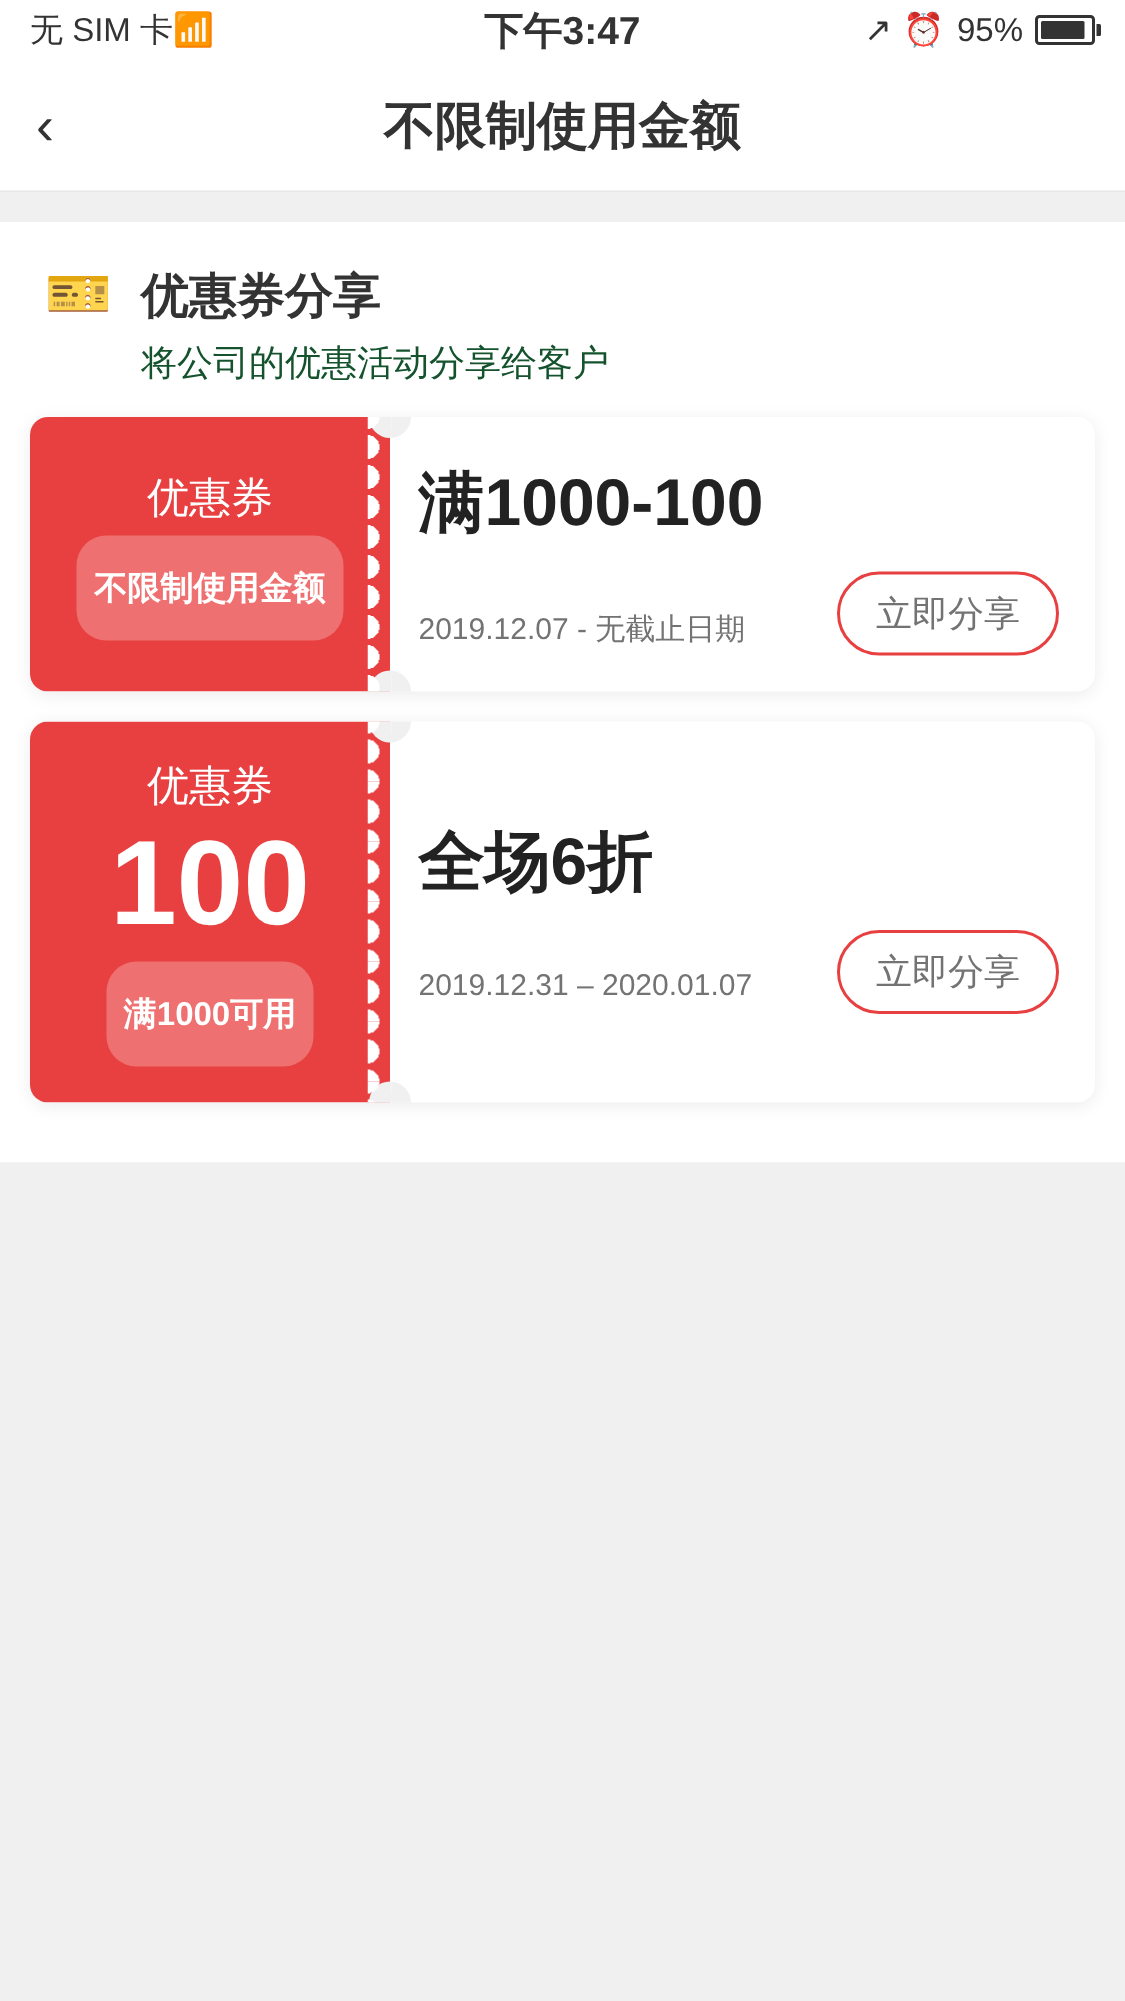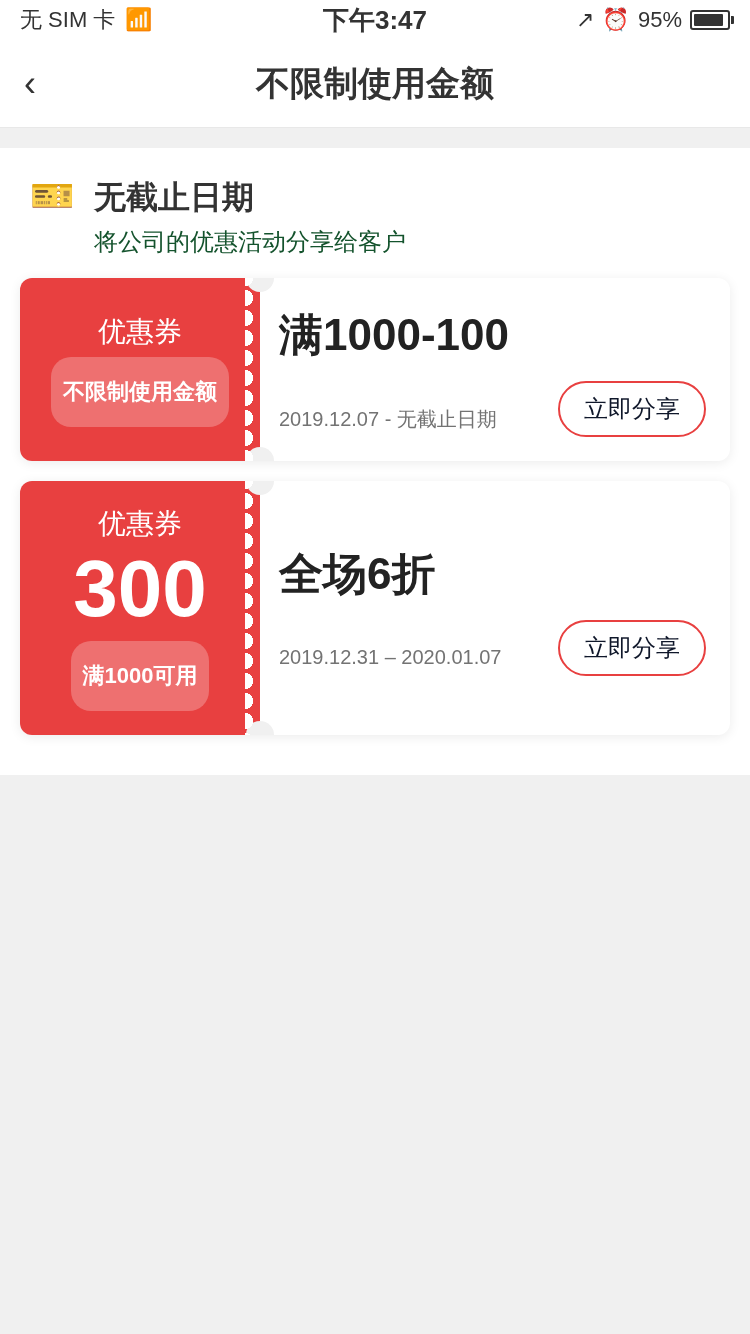--- a/index.html
+++ b/index.html
@@ -19,21 +19,20 @@
       display: flex;
       align-items: center;
       justify-content: space-between;
       padding: 0 20px;
       font-size: 24px;
       font-weight: 500;
     }
     .status-left {
       display: flex;
       align-items: center;
-      gap: 10px;
       font-size: 22px;
     }
     .status-center {
       font-size: 26px;
       font-weight: 600;
       position: absolute;
       left: 50%;
       transform: translateX(-50%);
     }
     .status-right {
@@ -229,21 +228,21 @@
       align-items: center;
       justify-content: space-between;
     }
     .coupon-date {
       font-size: 20px;
       color: #737373;
       margin-top: 20px;
     }
     .share-btn {
       border: 2px solid #e84040;
-      color: #0f172a;
+      color: #737373;
       background: #fff;
       border-radius: 32px;
       padding: 10px 24px;
       font-size: 24px;
       cursor: pointer;
       white-space: nowrap;
     }
 
     
     .bg-area {
@@ -274,21 +273,21 @@
 <div class="nav-bar">
   <span class="nav-back">‹</span>
   <span class="nav-title">不限制使用金额</span>
 </div>
 
 <div class="section-divider"></div>
 
 <div class="section-header">
   <div class="section-icon">🎫</div>
   <div class="section-text-block">
-    <div class="section-title">无截止日期</div>
+    <div class="section-title">优惠券分享</div>
     <div class="section-subtitle">将公司的优惠活动分享给客户</div>
   </div>
 </div>
 
 <div class="coupon-list">
 
   <div class="coupon-card">
     <div class="coupon-left">
       <div class="notch-top"></div>
       <div class="notch-bottom"></div>
@@ -302,21 +301,21 @@
         <button class="share-btn">立即分享</button>
       </div>
     </div>
   </div>
 
   <div class="coupon-card">
     <div class="coupon-left">
       <div class="notch-top"></div>
       <div class="notch-bottom"></div>
       <div class="coupon-label">优惠券</div>
-      <div class="coupon-amount">300</div>
+      <div class="coupon-amount">100</div>
       <div class="coupon-condition">满1000可用</div>
     </div>
     <div class="coupon-right">
       <div class="coupon-name">全场6折</div>
       <div class="coupon-meta">
         <span class="coupon-date">2019.12.31 – 2020.01.07</span>
         <button class="share-btn">立即分享</button>
       </div>
     </div>
   </div>

